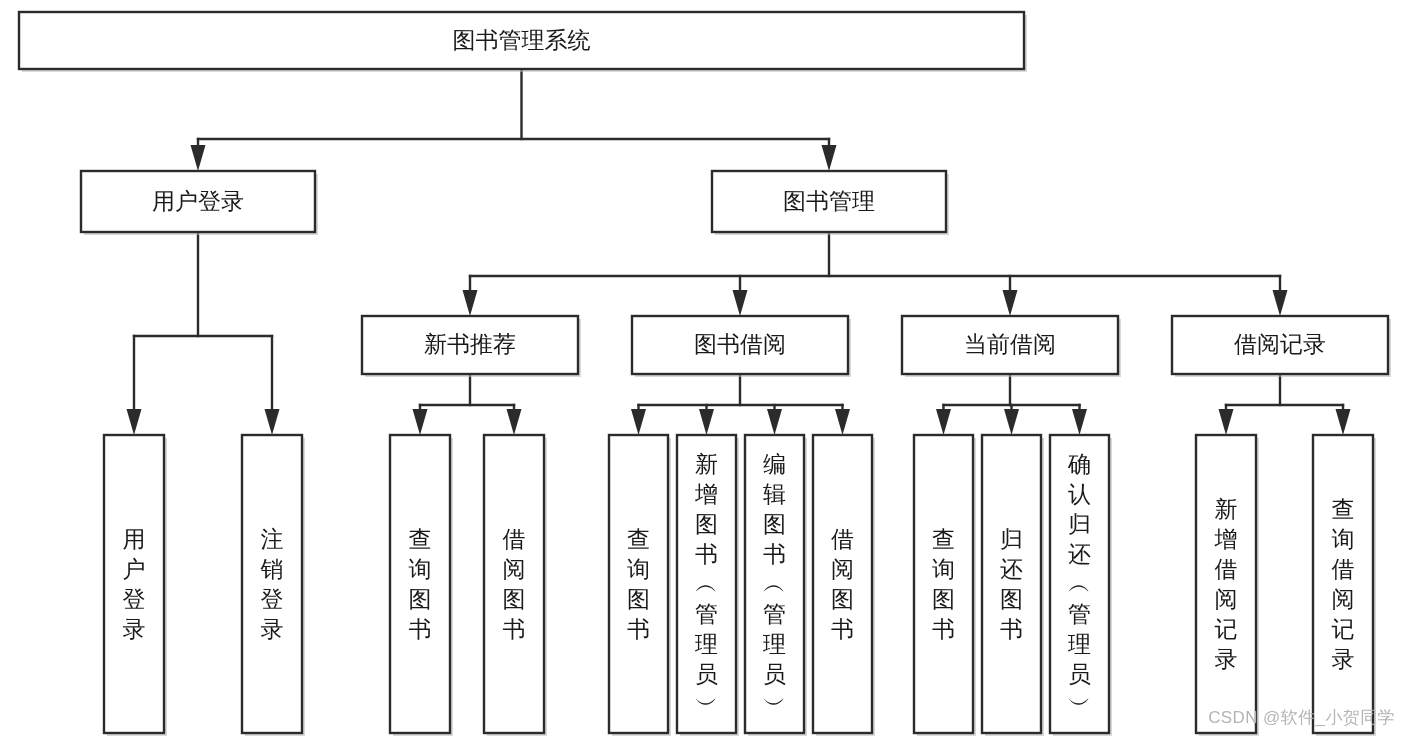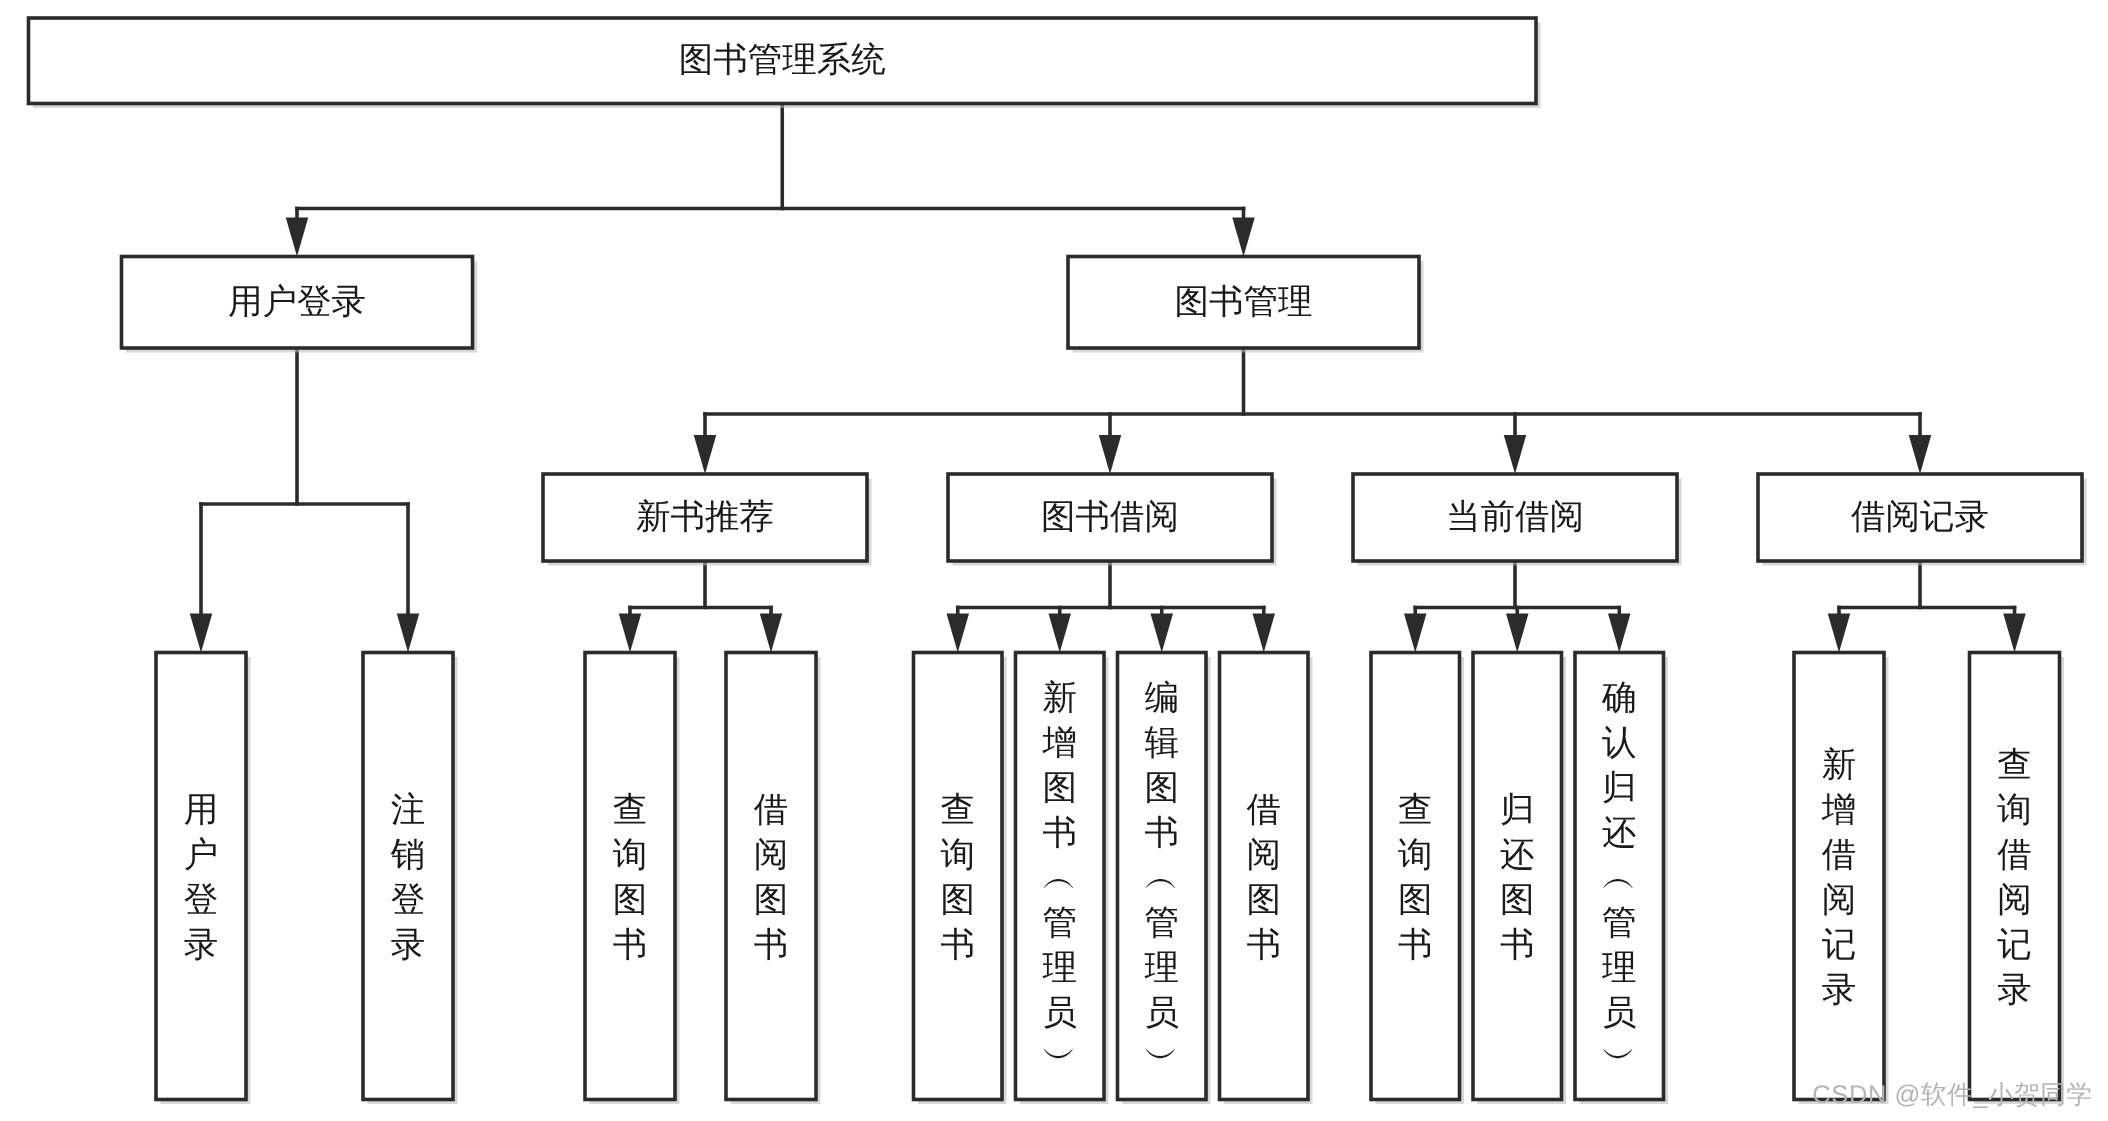--- a/index.html
+++ b/index.html
@@ -55,21 +55,21 @@
   }
   .node-label-v {
     font-family: "Liberation Sans", "DejaVu Sans", sans-serif;
     font-size: 23px;
     fill: #1a1a1a;
     text-anchor: middle;
   }
   .watermark {
     position: absolute;
     right: 8px;
-    bottom: 6px;
+    bottom: 18px;
     font-family: "Liberation Sans", "DejaVu Sans", sans-serif;
     font-size: 17px;
     color: #b4b4b4;
     letter-spacing: 0.4px;
     white-space: nowrap;
     user-select: none;
   }
 </style>
 </head>
 <body>

